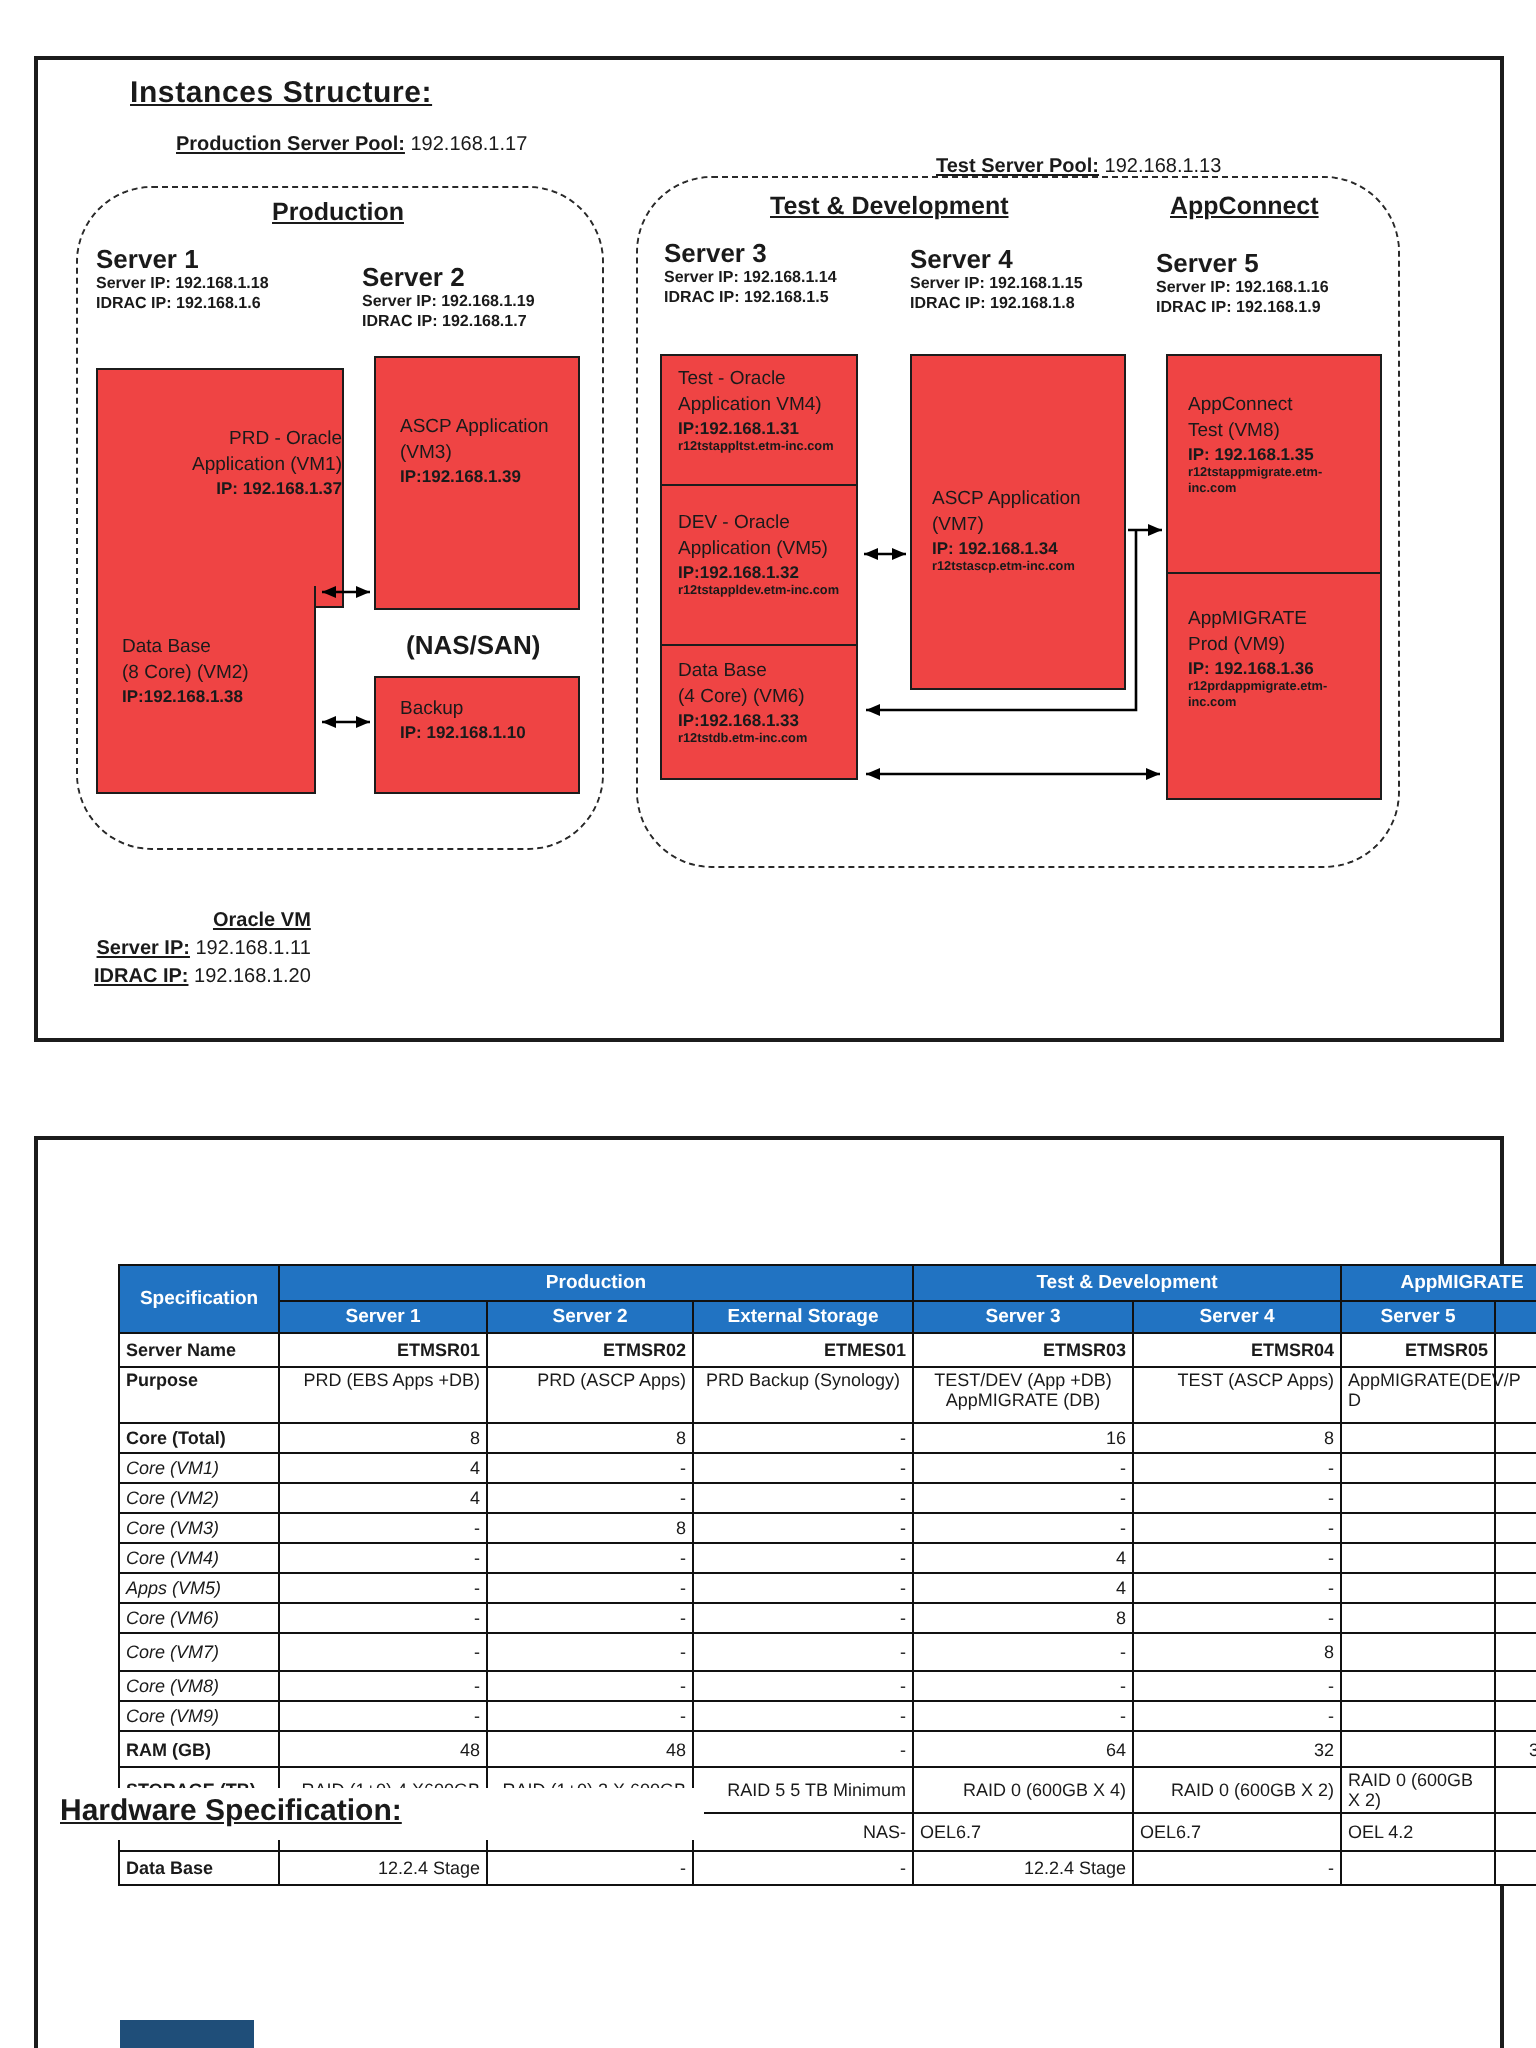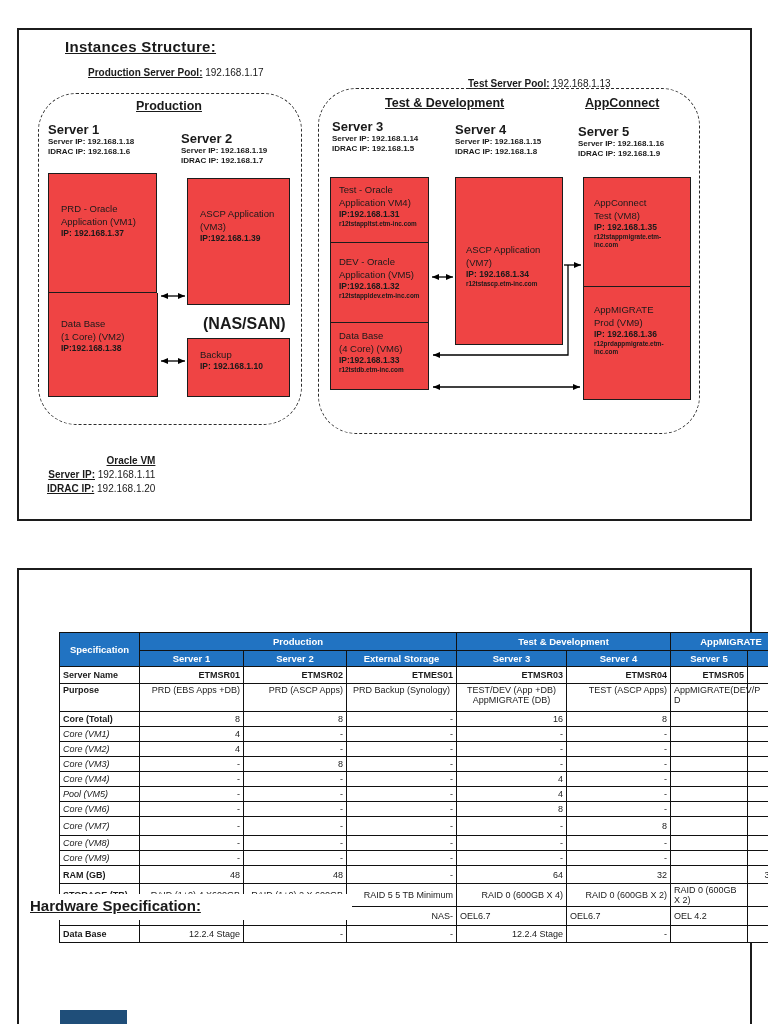--- a/index.html
+++ b/index.html
@@ -11,21 +11,21 @@
   h1.doc-title{font-size:15px;font-weight:bold;text-decoration:underline;margin:0;letter-spacing:.3px;}
   .pool{font-size:10px;}
   .pool .lbl{font-weight:bold;text-decoration:underline;}
   .zone-title{font-size:12.5px;font-weight:bold;text-decoration:underline;}
   .srv-name{font-size:13px;font-weight:bold;line-height:15px;}
   .srv-ip{font-size:8px;font-weight:bold;line-height:10px;}
   .vmbox{border:1.6px solid #1c1c1c;background:#ef4444;box-sizing:border-box;}
   .vm-line{font-size:9.5px;line-height:13px;}
   .vm-ip{font-size:8.5px;font-weight:bold;line-height:11px;}
   .vm-host{font-size:6.4px;font-weight:bold;line-height:8px;}
-  .nas{font-size:16px;font-weight:bold;}
+  .nas{font-size:13px;font-weight:bold;}
   .note{font-size:10px;line-height:14px;}
   .note .lbl{font-weight:bold;text-decoration:underline;}
   svg.conn{pointer-events:none;}
 
   
   table.spec{border-collapse:collapse;table-layout:fixed;font-size:9px;background:#fff;}
   table.spec td,table.spec th{border:1.5px solid #111;padding:1px 3px;overflow:visible;
       vertical-align:middle;box-sizing:border-box;}
   table.spec th{background:var(--hdrbg);color:#fff;font-weight:bold;text-align:center;font-size:9.5px;}
   td.lab{text-align:left;font-weight:bold;padding-left:4px;}
@@ -59,31 +59,31 @@
   <div class="srv-name">Server 1</div>
   <div class="srv-ip">Server IP: 192.168.1.18</div>
   <div class="srv-ip">IDRAC IP: 192.168.1.6</div>
 </div>
 <div class="abs" style="left:181px;top:131px;">
   <div class="srv-name">Server 2</div>
   <div class="srv-ip">Server IP: 192.168.1.19</div>
   <div class="srv-ip">IDRAC IP: 192.168.1.7</div>
 </div>
 
-<div class="abs vmbox" style="left:48px;top:173px;width:109px;height:120px;border-bottom:1.6px solid #1c1c1c;">
+<div class="abs vmbox" style="left:48px;top:184px;width:124px;height:120px;border-bottom:1.6px solid #1c1c1c;text-align:right;">
   <div style="padding:28px 0 0 12px;">
     <div class="vm-line">PRD - Oracle</div>
     <div class="vm-line">Application (VM1)</div>
     <div class="vm-ip">IP: 192.168.1.37</div>
   </div>
 </div>
 <div class="abs vmbox" style="left:48px;top:293px;width:110px;height:104px;border-top:none;">
   <div style="padding:24px 0 0 12px;">
     <div class="vm-line">Data Base</div>
-    <div class="vm-line">(1 Core) (VM2)</div>
+    <div class="vm-line">(8 Core) (VM2)</div>
     <div class="vm-ip">IP:192.168.1.38</div>
   </div>
 </div>
 
 <div class="abs vmbox" style="left:187px;top:178px;width:103px;height:127px;">
   <div style="padding:28px 0 0 12px;">
     <div class="vm-line">ASCP Application</div>
     <div class="vm-line">(VM3)</div>
     <div class="vm-ip">IP:192.168.1.39</div>
   </div>
@@ -289,21 +289,21 @@
         <td class="lab it" style="height: 15px;">Core (VM4)</td>
         <td class="r">-</td>
         <td class="r">-</td>
         <td class="r">-</td>
         <td class="r">4</td>
         <td class="r">-</td>
         <td class="r"></td>
         <td class="r"></td>
       </tr>
       <tr>
-        <td class="lab it" style="height: 15px;">Pool (VM5)</td>
+        <td class="lab it" style="height: 15px;">Apps (VM5)</td>
         <td class="r">-</td>
         <td class="r">-</td>
         <td class="r">-</td>
         <td class="r">4</td>
         <td class="r">-</td>
         <td class="r"></td>
         <td class="r"></td>
       </tr>
       <tr>
         <td class="lab it" style="height: 15px;">Core (VM6)</td>

